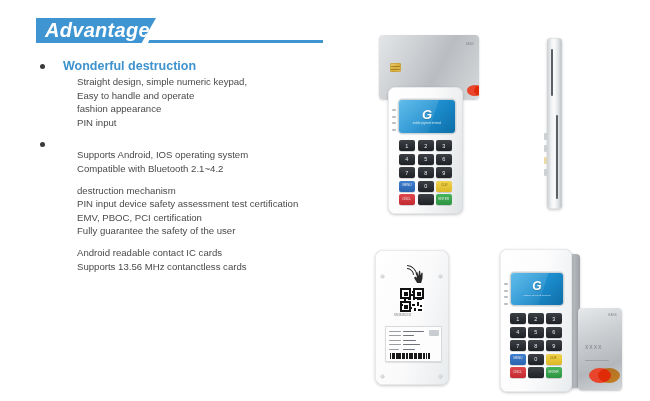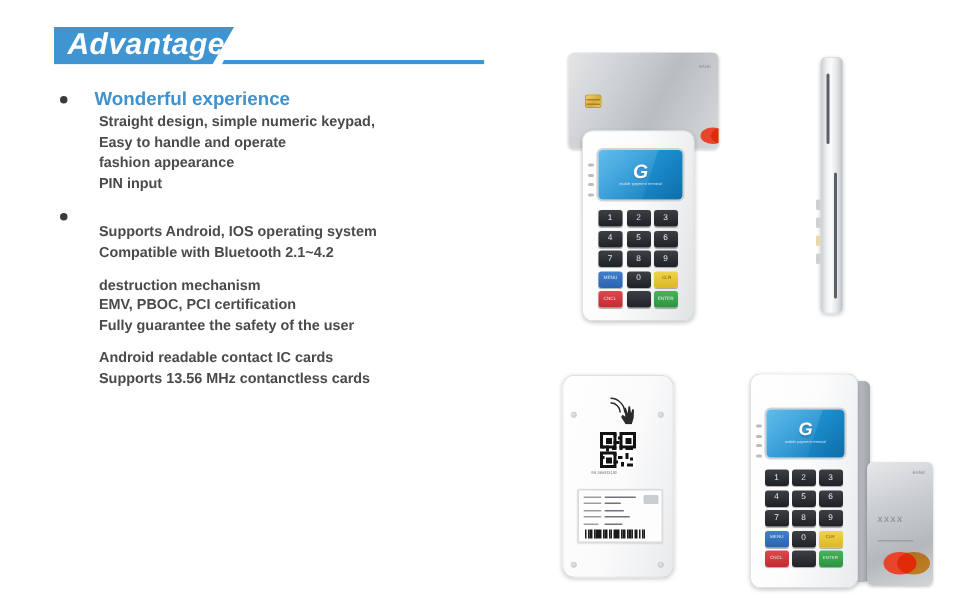--- a/index.html
+++ b/index.html
@@ -34,21 +34,21 @@
   .section{margin-bottom:7px;}
   .sec-head{display:flex;align-items:flex-start;}
   .bullet{
     width:5px;height:5px;border-radius:50%;background:#3a3a3a;
     margin:6px 18px 0 4px;flex:0 0 auto;
   }
   .sec-title{
     color:#3e92cd;font-size:12.5px;font-weight:bold;line-height:16px;
     white-space:nowrap;
   }
-  .sec-lines{margin-left:30px;padding-top:1px;font-weight:bold;}
+  .sec-lines{margin-left:41px;padding-top:1px;}
   .sec-line{
     color:#4a4a4a;font-size:9.6px;line-height:13.6px;white-space:nowrap;
   }
 
   
   .products{position:absolute;left:350px;top:0;width:300px;height:401px;}
 
   
   .dev-body{
     background:linear-gradient(100deg,#ffffff 0%,#fbfbfb 45%,#eceeef 78%,#dfe2e4 100%);
@@ -163,21 +163,21 @@
     <div class="banner-wrap">
       <div class="banner-block">
         <span class="banner-title">Advantages</span>
       </div>
       <div class="banner-tail"></div>
     </div>
 
     <div class="section">
       <div class="sec-head">
         <span class="bullet"></span>
-        <span class="sec-title">Wonderful experience</span>
+        <span class="sec-title">Wonderful destruction</span>
       </div>
       <div class="sec-lines">
         <div class="sec-line">Straight design, simple numeric keypad,</div>
         <div class="sec-line">Easy to handle and operate</div>
         <div class="sec-line">fashion appearance</div>
         <div class="sec-line">PIN input</div>
       </div>
     </div>
 
     <div class="section">
@@ -186,20 +186,21 @@
       </div>
       <div class="sec-lines">
         <div class="sec-line">Supports Android, IOS operating system</div>
         <div class="sec-line">Compatible with Bluetooth 2.1~4.2</div>
       </div>
     </div>
 
     <div class="section">
       <div class="sec-lines">
         <div class="sec-line">destruction mechanism</div>
+        <div class="sec-line">PIN input device safety assessment test certification</div>
         <div class="sec-line">EMV, PBOC, PCI certification</div>
         <div class="sec-line">Fully guarantee the safety of the user</div>
       </div>
     </div>
 
     <div class="section">
       <div class="sec-lines">
         <div class="sec-line">Android readable contact IC cards</div>
         <div class="sec-line">Supports 13.56 MHz contanctless cards</div>
       </div>

